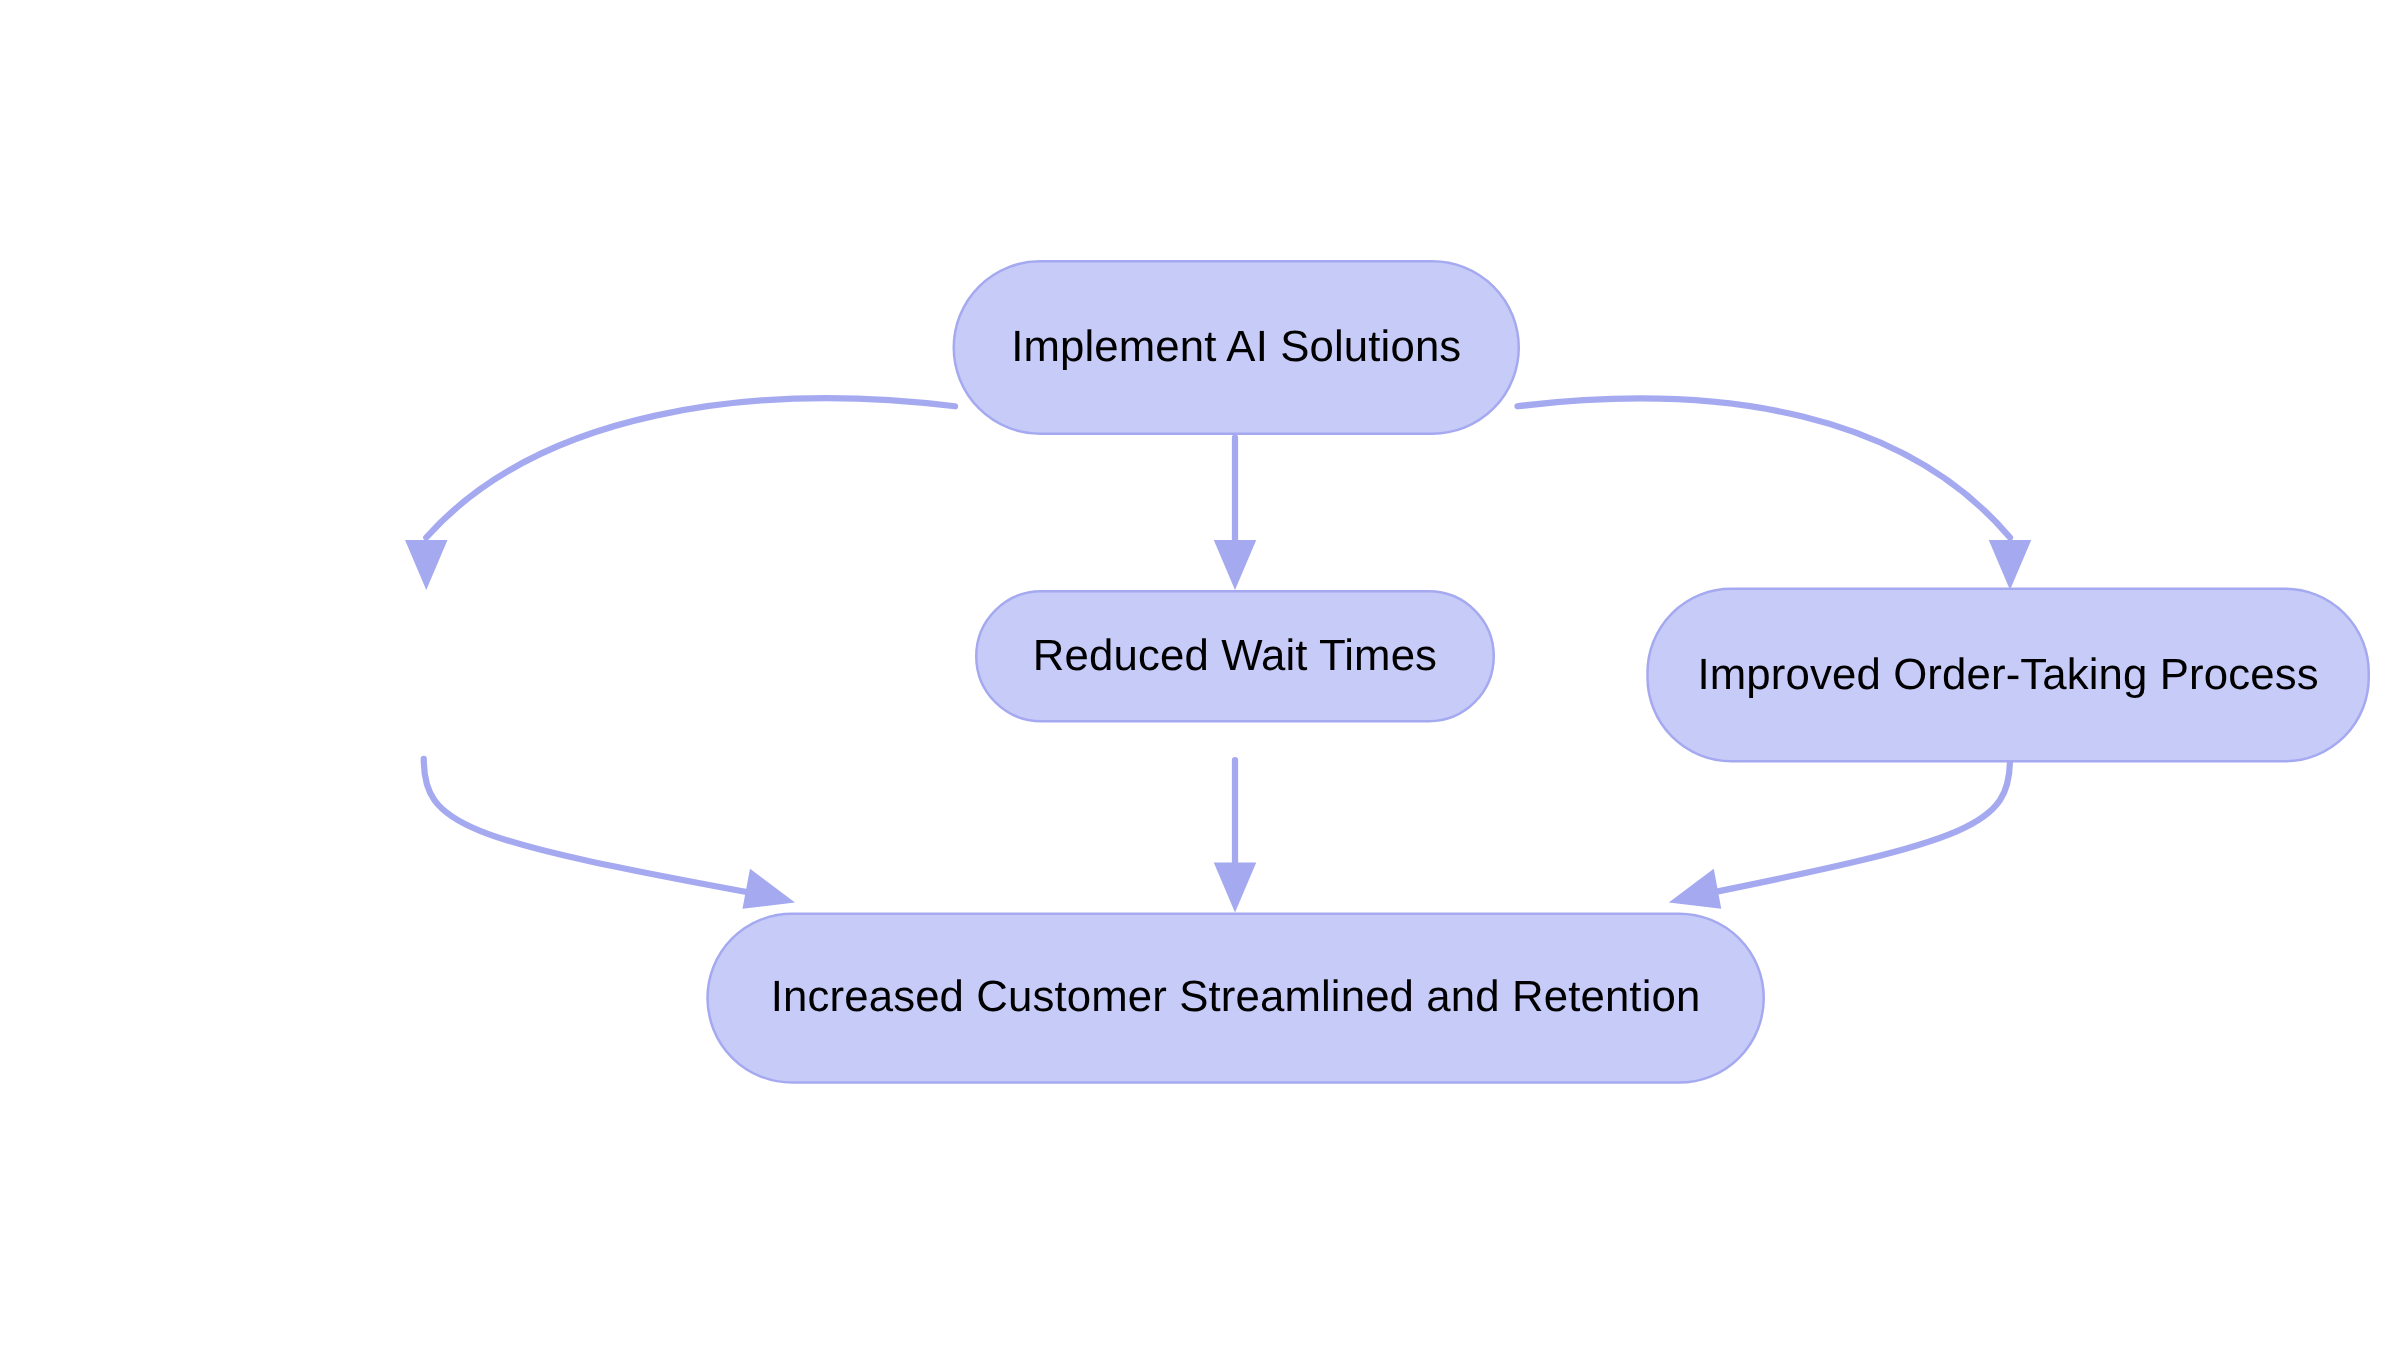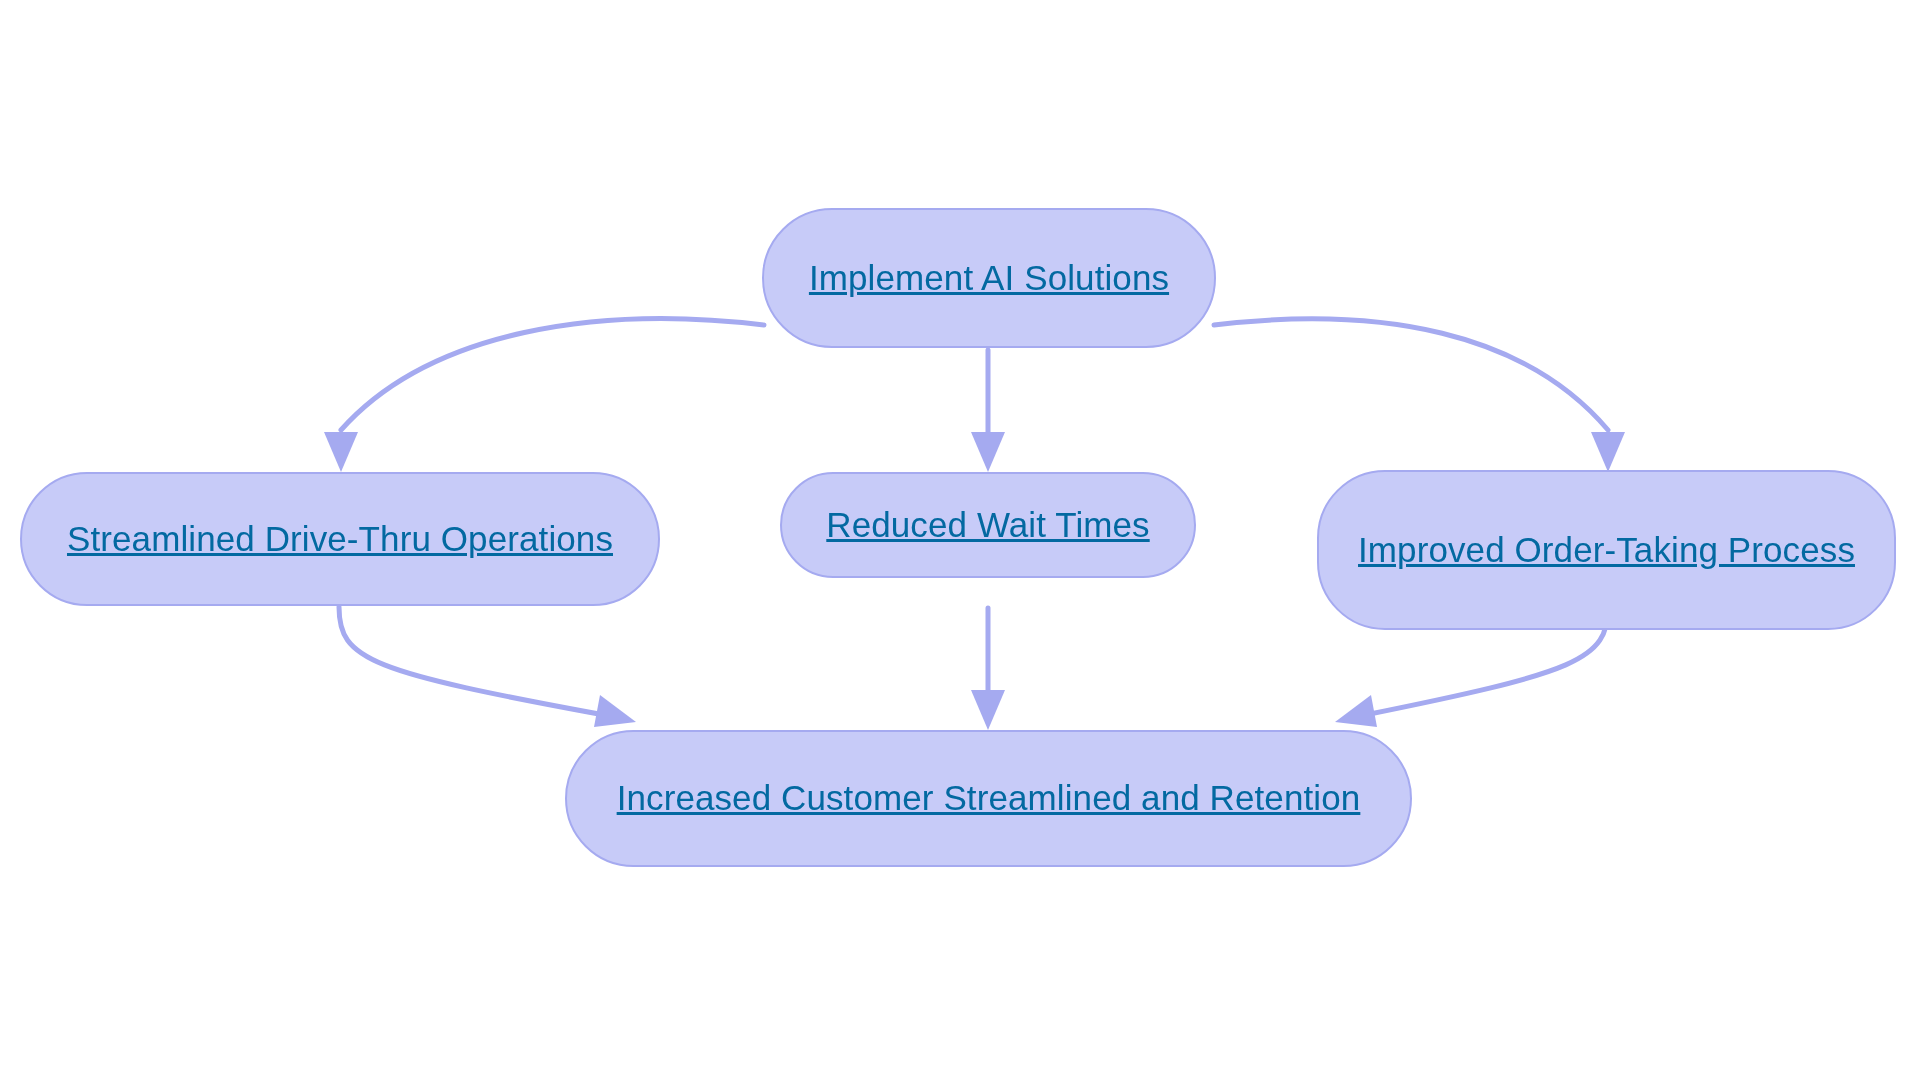--- a/index.html
+++ b/index.html
@@ -33,26 +33,25 @@
     align-items: center;
     justify-content: center;
     background: #c7cbf8;
     border: 2px solid #a5aaf0;
     color: #3333cc;
     text-align: center;
     white-space: nowrap;
     z-index: 2;
   }
   .node-label {
-    color: #0369a1;
+    color: #000000;
     font-family: "Liberation Sans", sans-serif;
     font-weight: 400;
     letter-spacing: 0.1px;
     line-height: 1.1;
-    text-decoration: underline;
   }
   #node-root {
     left: 762px;  top: 208px;
     width: 454px; height: 140px;
     border-radius: 70px;
   }
   #node-root .node-label { font-size: 35px; }
   #node-left {
     left: 20px;   top: 472px;
     width: 640px; height: 134px;
@@ -60,21 +59,21 @@
   }
   #node-left .node-label { font-size: 35px; }
   #node-middle {
     left: 780px;  top: 472px;
     width: 416px; height: 106px;
     border-radius: 67px;
   }
   #node-middle .node-label { font-size: 35px; }
   #node-right {
     left: 1317px; top: 470px;
-    width: 579px; height: 160px;
+    width: 579px; height: 140px;
     border-radius: 68px;
   }
   #node-right .node-label { font-size: 35px; }
   #node-outcome {
     left: 565px;  top: 730px;
     width: 847px; height: 137px;
     border-radius: 69px;
   }
   #node-outcome .node-label { font-size: 35px; }
 </style>
@@ -114,23 +113,20 @@
       <path d="M 1608,607 C 1608,660 1578,672 1360,716" fill="none" stroke="#a5aaf0" stroke-width="5" stroke-linecap="round"></path>
       <polygon points="1371,695 1335,722 1377,727" fill="#a5aaf0"></polygon>
     </g>
 
   </svg>
 
   <div class="node" id="node-root">
     <span class="node-label">Implement AI Solutions</span>
   </div>
 
-  <div class="node" id="node-left">
-    <span class="node-label">Streamlined Drive-Thru Operations</span>
-  </div>
 
   <div class="node" id="node-middle">
     <span class="node-label">Reduced Wait Times</span>
   </div>
 
   <div class="node" id="node-right">
     <span class="node-label">Improved Order-Taking Process</span>
   </div>
 
   <div class="node" id="node-outcome">

